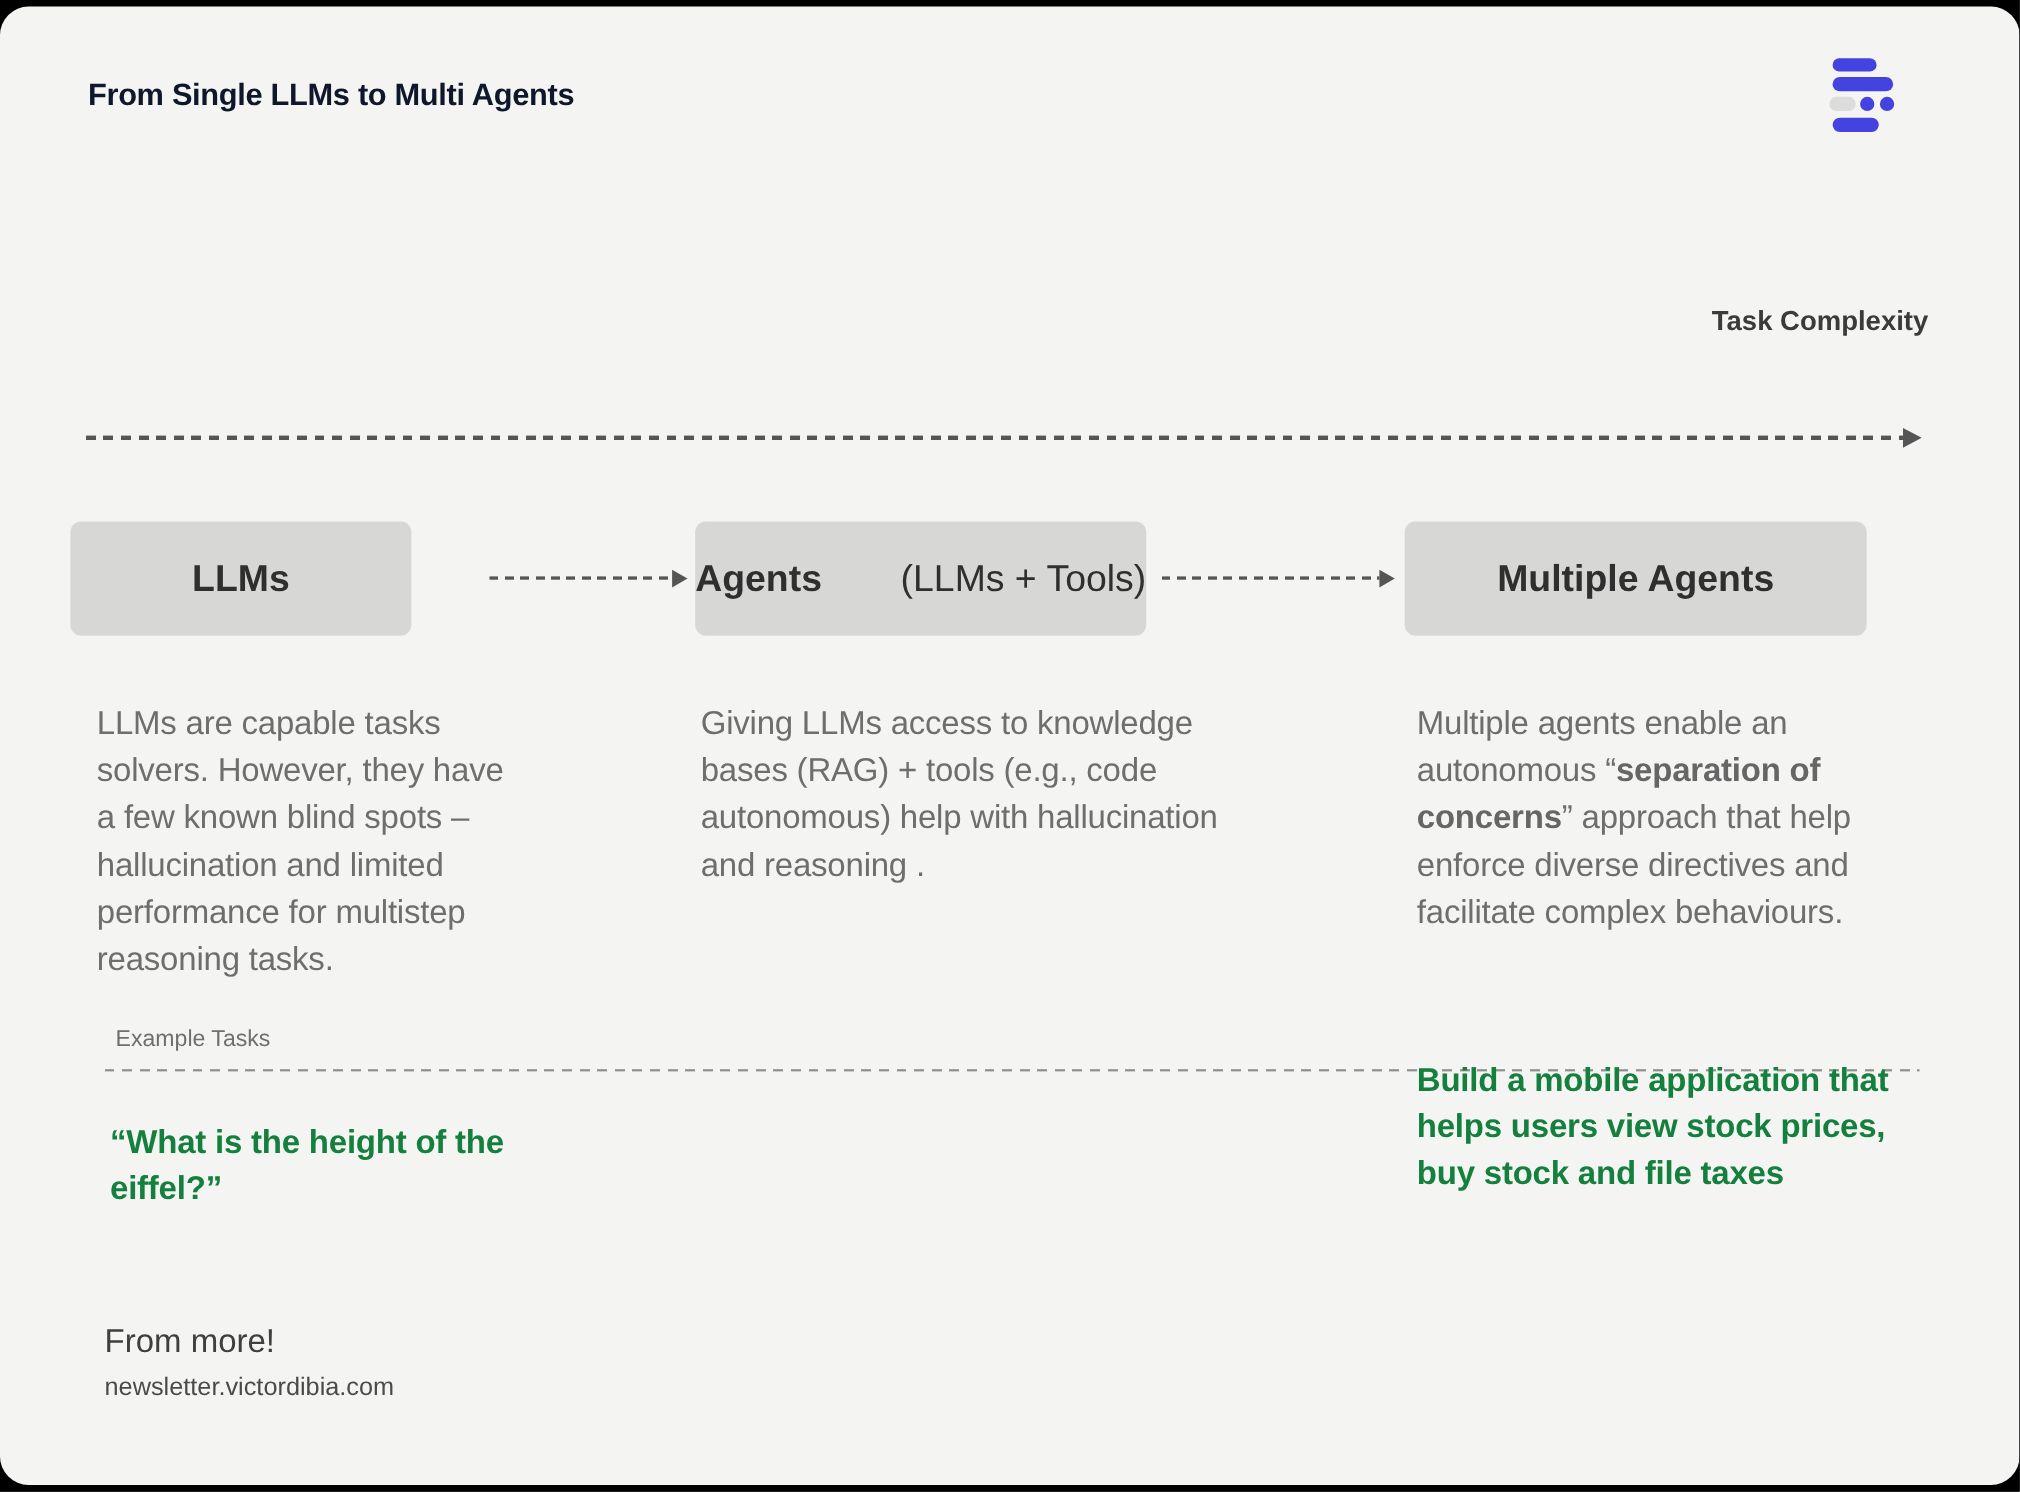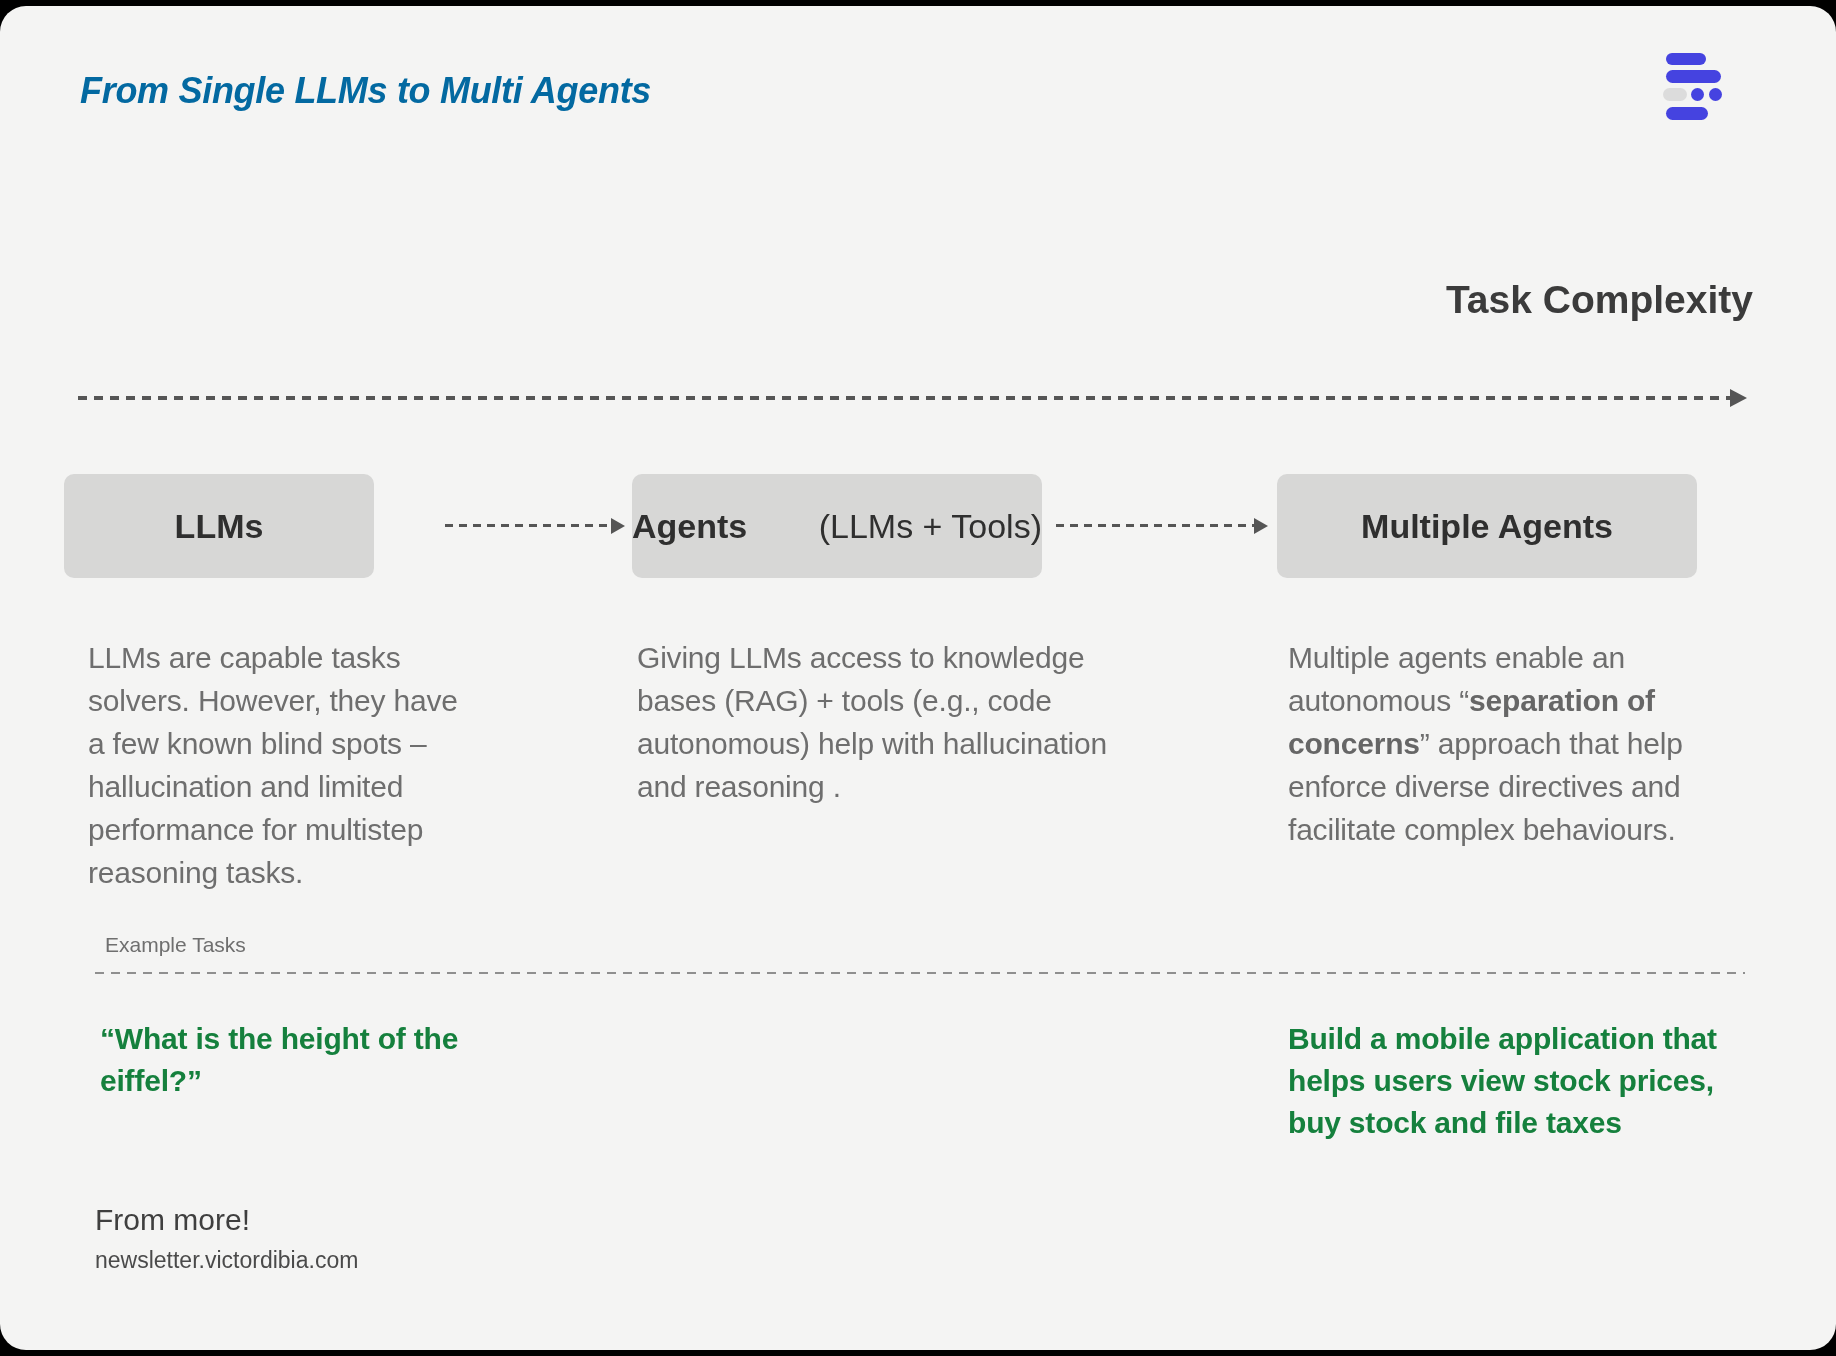--- a/index.html
+++ b/index.html
@@ -2,34 +2,34 @@
 <html><head>
 <meta charset="utf-8">
 <style>
   html,body{margin:0;padding:0;background:#000;}
   .frame{position:relative;width:1836px;height:1356px;background:#000;overflow:hidden;
          font-family:"Liberation Sans", sans-serif;}
   .canvas{position:absolute;left:0;top:6px;right:0;bottom:6px;background:#f4f4f3;border-radius:26px;}
 
   .abs{position:absolute;}
 
-  .page-title{left:80px;top:64px;font-size:36px;font-weight:700;color:#0369a1;letter-spacing:-0.3px;font-style:italic;}
+  .page-title{left:80px;top:64px;font-size:28px;font-weight:700;color:#0f172a;letter-spacing:-0.3px;}
 
   
   .logo{left:1663px;top:47px;width:68px;height:68px;}
   .logo .bar{position:absolute;background:#4543e0;border-radius:8px;}
   .logo .bar1{left:3px;top:0;width:40px;height:12px;}
   .logo .bar2{left:3px;top:17px;width:55px;height:13px;}
   .logo .bar3g{left:0;top:35px;width:24px;height:13px;background:#dcdcdc;}
   .logo .dot{position:absolute;background:#4543e0;border-radius:50%;width:13px;height:13px;top:35px;}
   .logo .dot1{left:28px;}
   .logo .dot2{left:46px;}
   .logo .bar4{left:3px;top:54px;width:42px;height:13px;}
 
-  .axis-label{right:83px;top:272px;font-size:39px;font-weight:700;color:#3b3b3b;}
+  .axis-label{right:83px;top:272px;font-size:25px;font-weight:700;color:#3b3b3b;}
 
   .dash-line-main{left:78px;top:390px;width:1652px;height:4px;
       background:repeating-linear-gradient(90deg,#555 0,#555 9px,transparent 9px,transparent 16px);}
   .arrow-head-main{left:1730px;top:383px;width:0;height:0;
       border-top:9px solid transparent;border-bottom:9px solid transparent;border-left:17px solid #555;}
 
   .node{top:468px;height:104px;background:#d7d7d6;border-radius:10px;
         display:flex;align-items:center;justify-content:center;
         font-size:34px;color:#2f2f2f;white-space:nowrap;}
   .node .b{font-weight:700;}
@@ -52,21 +52,21 @@
   .para2{left:637px;width:485px;}
   .para3{left:1288px;width:480px;}
 
   .ex-label{left:105px;top:927px;font-size:21px;color:#6f6f6f;}
   .ex-divider{left:95px;top:966px;width:1650px;height:2px;
       background:repeating-linear-gradient(90deg,#8f8f8f 0,#8f8f8f 9px,transparent 9px,transparent 16px);}
 
   .example{font-size:30px;font-weight:700;line-height:42px;color:#15803d;letter-spacing:-0.2px;}
   .ex1{left:100px;top:1012px;width:360px;}
   .ex2{left:637px;top:1002px;width:460px;}
-  .ex3{left:1288px;top:1012px;width:475px;}
+  .ex3{left:1288px;top:956px;width:475px;}
 
   .learn-more{left:95px;top:1197px;font-size:30px;color:#3f3f3f;}
   .newsletter{left:95px;top:1241px;font-size:23px;color:#4a4a4a;cursor:pointer;}
 </style>
 </head>
 <body>
 
 <div class="frame">
   <div class="canvas">
 

